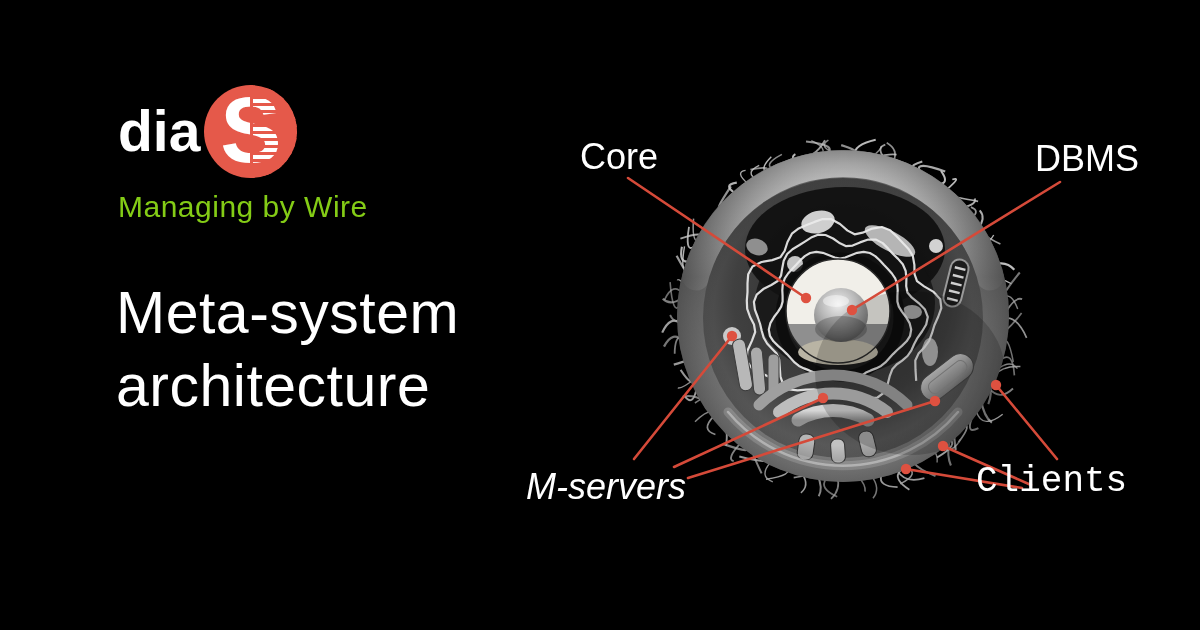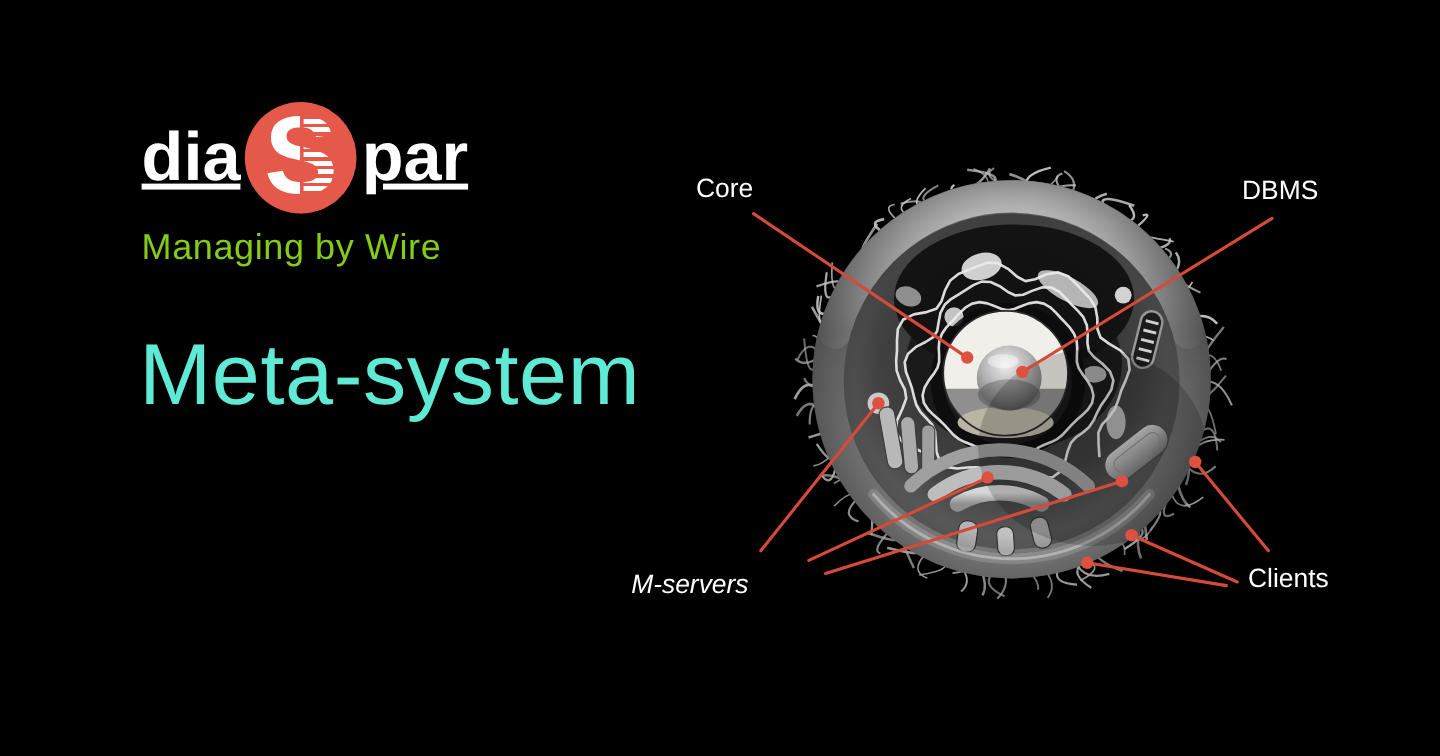--- a/index.html
+++ b/index.html
@@ -9,21 +9,20 @@
     -webkit-font-smoothing:antialiased;
   }
   
   .logo-row{
     position:absolute;left:118px;top:85px;height:93px;
     display:flex;align-items:center;
   }
   .logo-word{
     color:#fff;font-weight:bold;font-size:57px;letter-spacing:0px;
     line-height:93px;
-    text-decoration:underline;
   }
   .logo-word.left{margin-right:4px;}
   .logo-word.right{margin-left:4px;}
   .logo-circle{
     position:relative;width:93px;height:93px;border-radius:50%;
     background:#e5594a;overflow:hidden;flex:0 0 auto;
   }
   .logo-s{
     position:absolute;left:50%;top:50%;transform:translate(-50%,-52%);
     color:#fff;font-weight:bold;font-size:92px;line-height:92px;
@@ -38,52 +37,52 @@
     background:#e5594a;
   }
   
   .tagline{
     position:absolute;left:118px;top:190px;
     color:#84cc16;font-size:30px;letter-spacing:0.5px;
   }
   
   .title{
     position:absolute;left:116px;top:277px;
-    color:#5eead4;font-size:72px;font-weight:300;line-height:73px;
+    color:#ffffff;font-size:59px;font-weight:300;line-height:73px;
     letter-spacing:0.5px;
   }
   
   .dlabel{
-    position:absolute;color:#fff;font-size:22px;line-height:30px;white-space:nowrap;
+    position:absolute;color:#fff;font-size:36px;line-height:30px;white-space:nowrap;
   }
   #label-core{left:580px;top:142px;}
   #label-dbms{left:1035px;top:144px;}
   #label-mservers{left:526px;top:472px;font-style:italic;}
-  #label-clients{left:1040px;top:467px;}
+  #label-clients{left:976px;top:467px;font-family:Liberation Mono, monospace;}
   
   #cell-art{position:absolute;left:648px;top:121px;width:390px;height:390px;}
   #leader-overlay{position:absolute;left:0;top:0;width:1200px;height:630px;pointer-events:none;}
 </style>
 </head>
 <body>
 
 <div class="logo-row">
   <span class="logo-word left">dia</span>
   <span class="logo-circle">
     <span class="logo-s">S</span>
     <span class="s-stripes"></span>
     <span class="s-split"></span>
   </span>
-  <span class="logo-word right">par</span>
 </div>
 
 <div class="tagline">Managing by Wire</div>
 
 <div class="title">
   <div>Meta-system</div>
+  <div>architecture</div>
 </div>
 
 <svg id="cell-art" viewBox="0 0 390 390">
   <defs>
     <radialGradient id="sphereGrad" cx="50%" cy="38%" r="72%">
       <stop offset="0%" stop-color="#6e6e6e"></stop>
       <stop offset="55%" stop-color="#676767"></stop>
       <stop offset="80%" stop-color="#8e8e8e"></stop>
       <stop offset="93%" stop-color="#a5a5a5"></stop>
       <stop offset="100%" stop-color="#6f6f6f"></stop>

